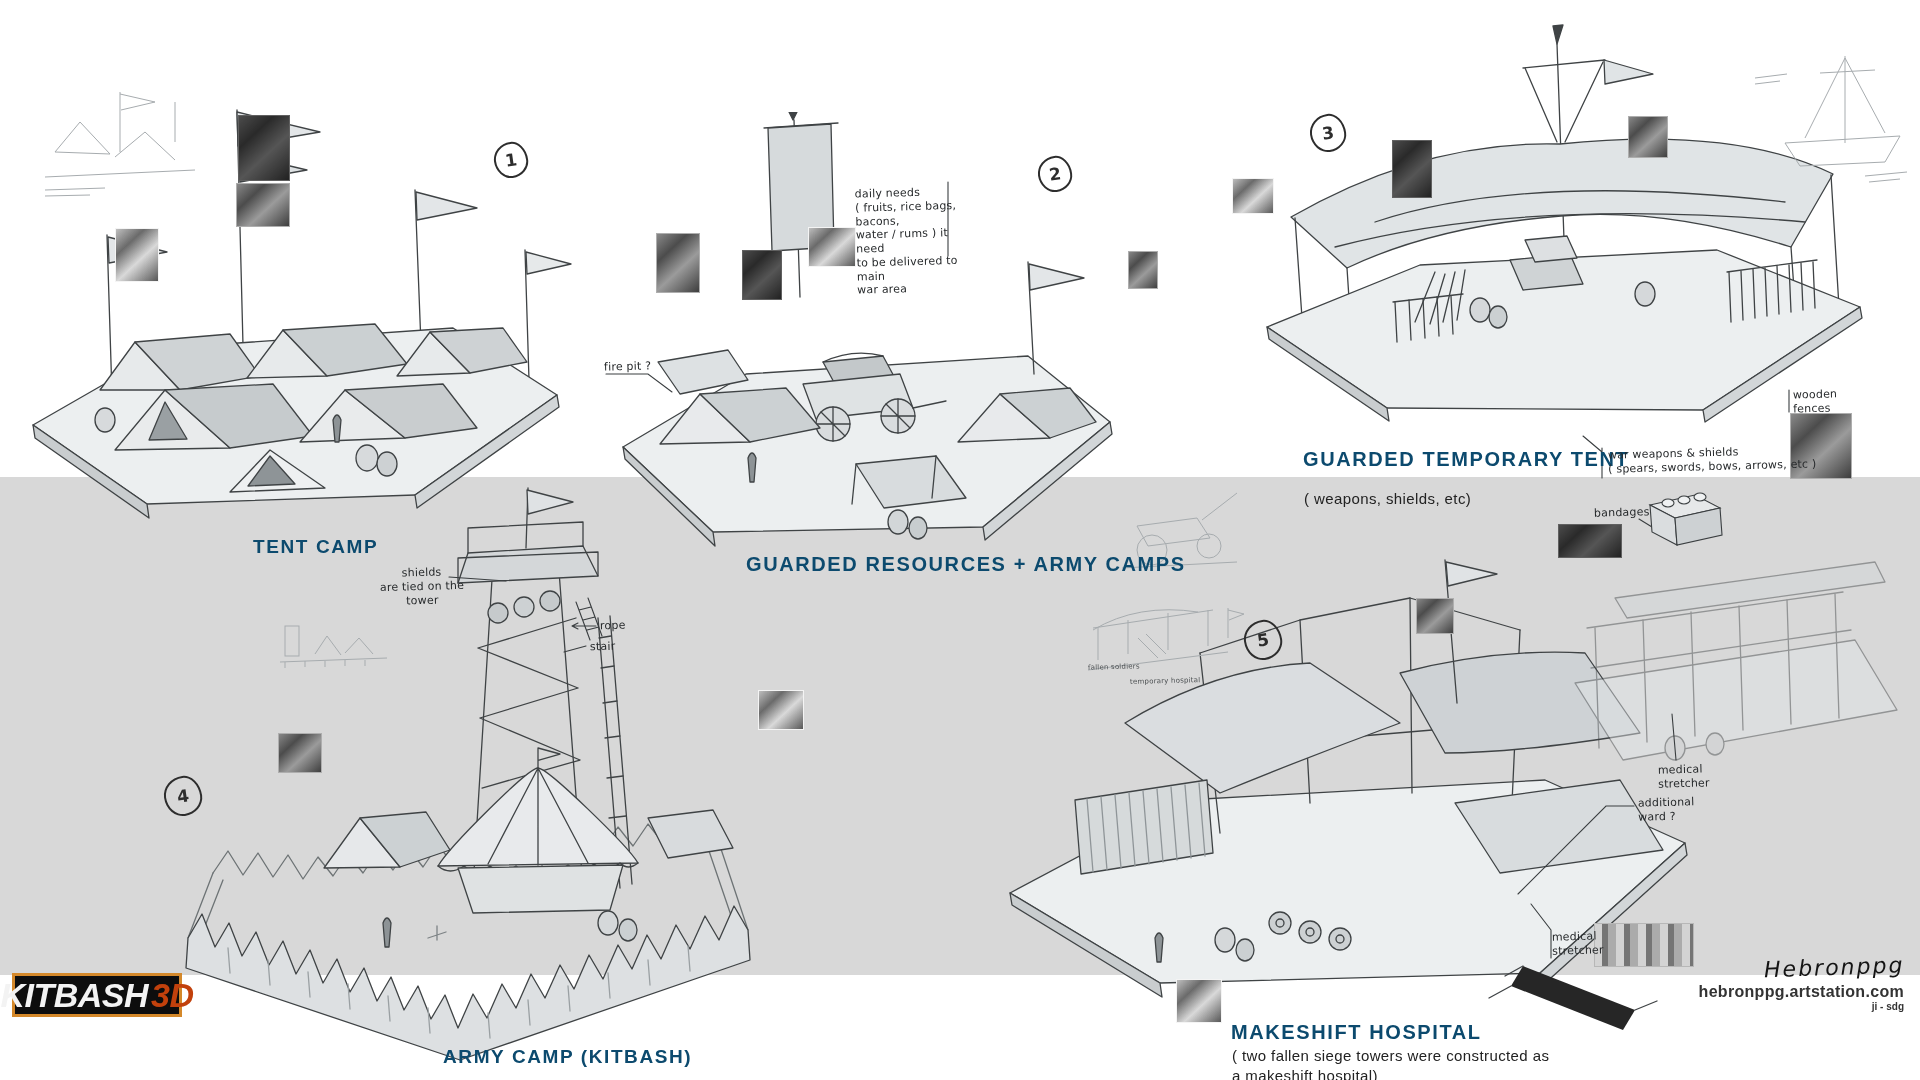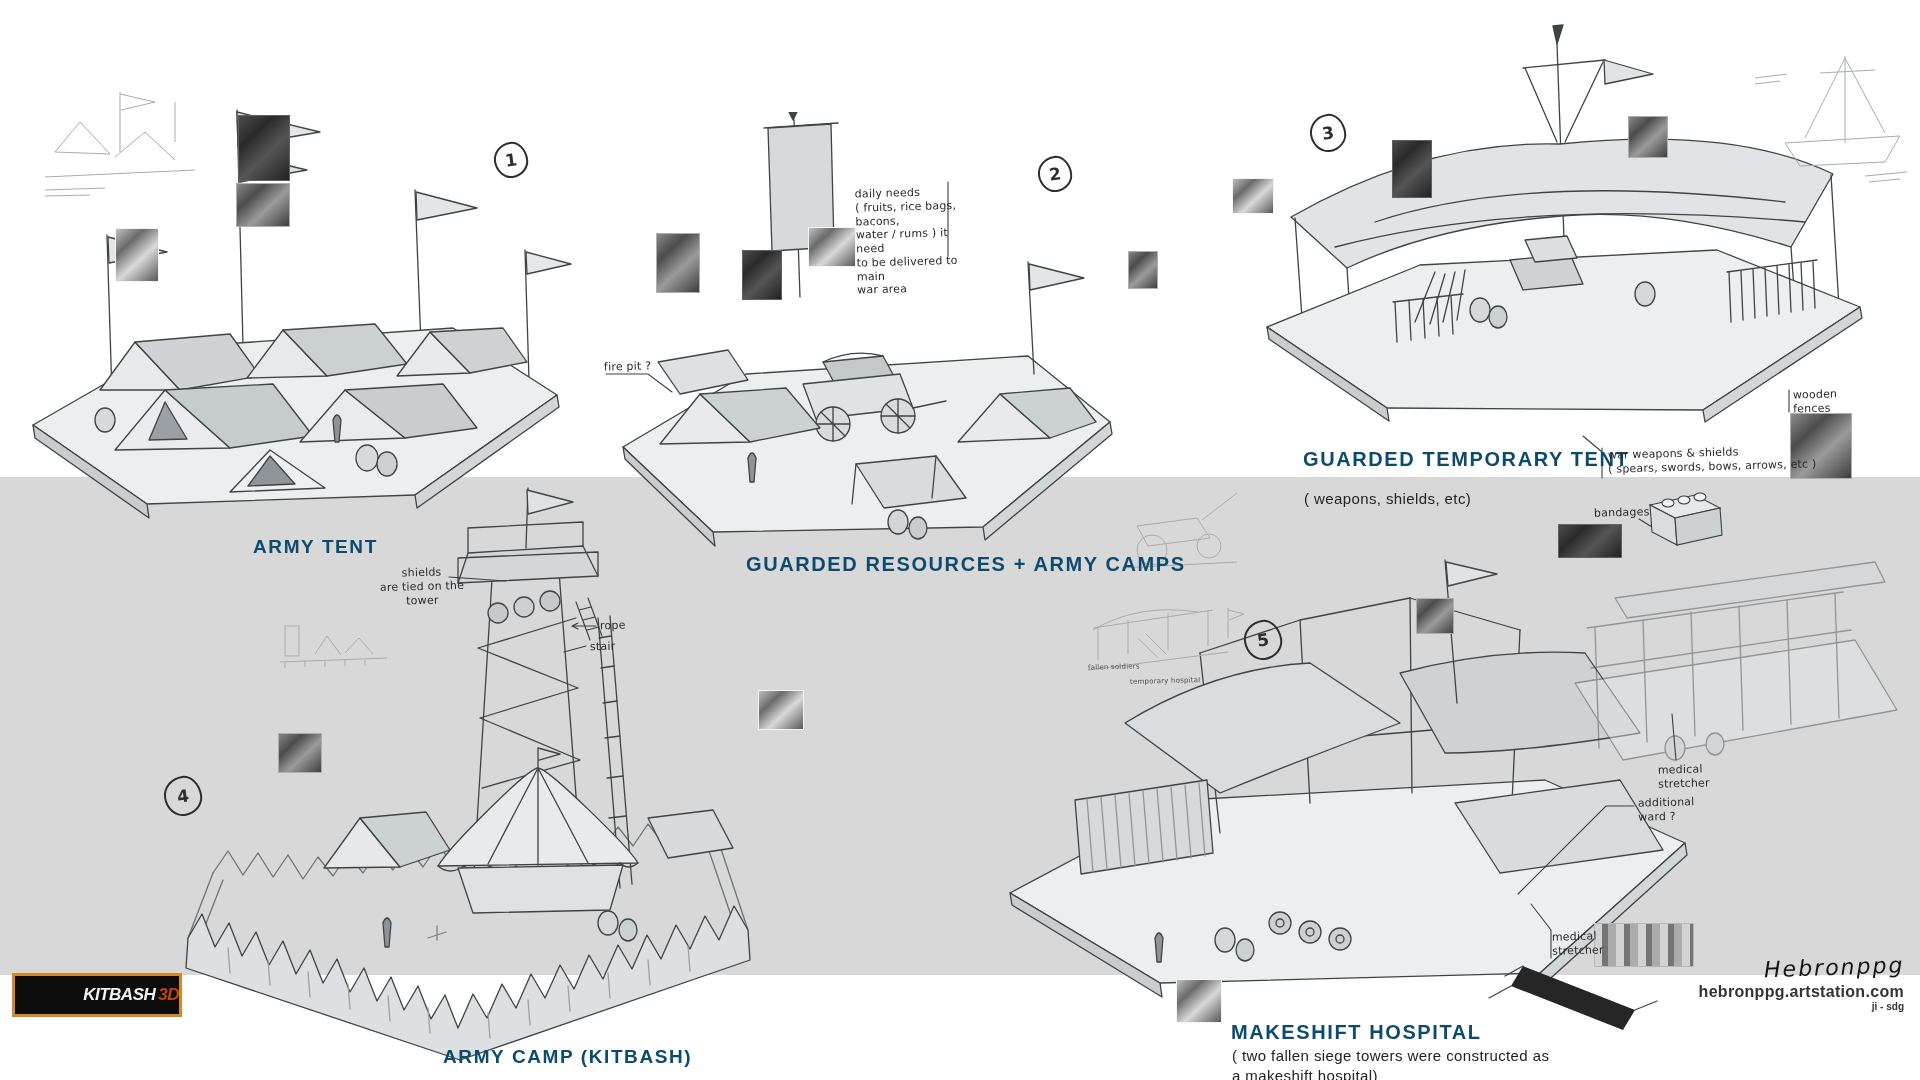--- a/index.html
+++ b/index.html
@@ -27,22 +27,22 @@
   .photo{
     position:absolute;
     background:linear-gradient(137deg,#8d8d8d 0%,#4c4c4c 30%,#9b9b9b 58%,#393939 100%);
     box-shadow:inset 0 0 0 1px #aeaeae;
   }
   .photo.dark{filter:brightness(.55)}
   .photo.light{filter:brightness(1.4)}
   .photo.tents{background:repeating-linear-gradient(90deg,#c9c9c9 0 8px,#6f6f6f 8px 14px,#a3a3a3 14px 22px);filter:brightness(1.05)}
   .logo{
     position:absolute;left:12px;top:973px;width:164px;height:38px;background:#0d0d0d;
-    border:3px solid #d4882a;display:flex;align-items:center;justify-content:flex-end;gap:3px;
-    font-weight:bold;font-style:italic;font-size:17px;letter-spacing:-.5px
+    border:3px solid #d4882a;display:flex;align-items:center;justify-content:center;gap:3px;
+    font-weight:bold;font-style:italic;font-size:34px;letter-spacing:-.5px
   }
   .logo .l{color:#f3f3f3}
   .logo .r{color:#c2410c}
   .sig{position:absolute;right:16px;top:956px;text-align:right}
   .sig .name{font-size:22px;font-family:"DejaVu Sans",sans-serif;font-style:italic;color:#141414;letter-spacing:2px;transform:rotate(-2deg)}
   .sig .site{font-size:16px;font-weight:bold;color:#333;margin-top:2px;letter-spacing:.3px}
   .sig .ed{font-size:10px;font-weight:bold;color:#333}
   .sk{position:absolute}
   svg{display:block}
 </style>
@@ -300,21 +300,21 @@
 <div class="photo light" style="left:1176px;top:979px;width:46px;height:44px"></div>
 <div class="photo" style="left:278px;top:733px;width:44px;height:40px"></div>
 <div class="photo light" style="left:758px;top:690px;width:46px;height:40px"></div>
 
 <div class="num" style="left:494px;top:142px">1</div>
 <div class="num" style="left:1038px;top:156px">2</div>
 <div class="num" style="left:1310px;top:114px;width:32px;height:34px">3</div>
 <div class="num" style="left:164px;top:776px;width:34px;height:36px">4</div>
 <div class="num" style="left:1244px;top:620px;width:34px;height:36px">5</div>
 
-<div class="title small" style="left:253px;top:536px">ARMY TENT</div>
+<div class="title small" style="left:253px;top:536px">TENT CAMP</div>
 <div class="title" style="left:746px;top:553px">GUARDED RESOURCES + ARMY CAMPS</div>
 <div class="title" style="left:1303px;top:448px">GUARDED TEMPORARY TENT</div>
 <div class="subtitle" style="left:1304px;top:489px">( weapons, shields, etc)</div>
 <div class="title small" style="left:443px;top:1046px">ARMY CAMP (KITBASH)</div>
 <div class="title" style="left:1231px;top:1021px">MAKESHIFT HOSPITAL</div>
 <div class="subtitle" style="left:1232px;top:1046px">( two fallen siege towers were constructed as
 a makeshift hospital)</div>
 
 <div class="hand" style="left:856px;top:186px;width:122px">daily needs
 ( fruits, rice bags, bacons,

